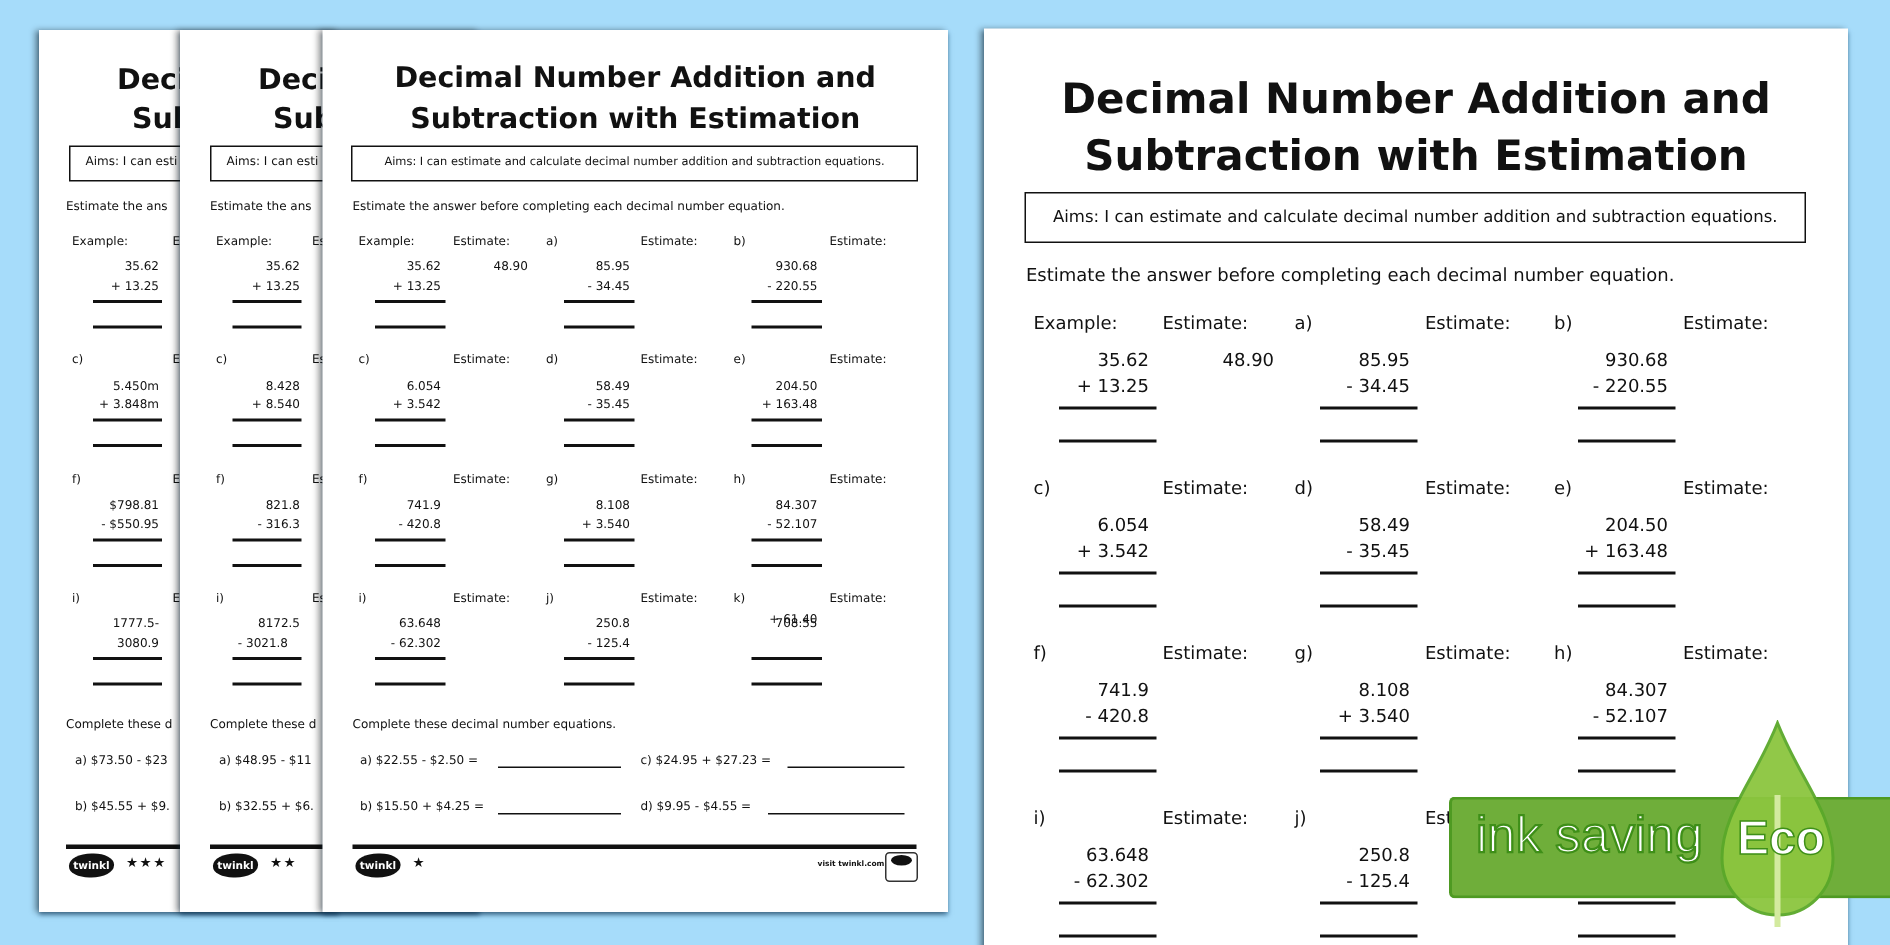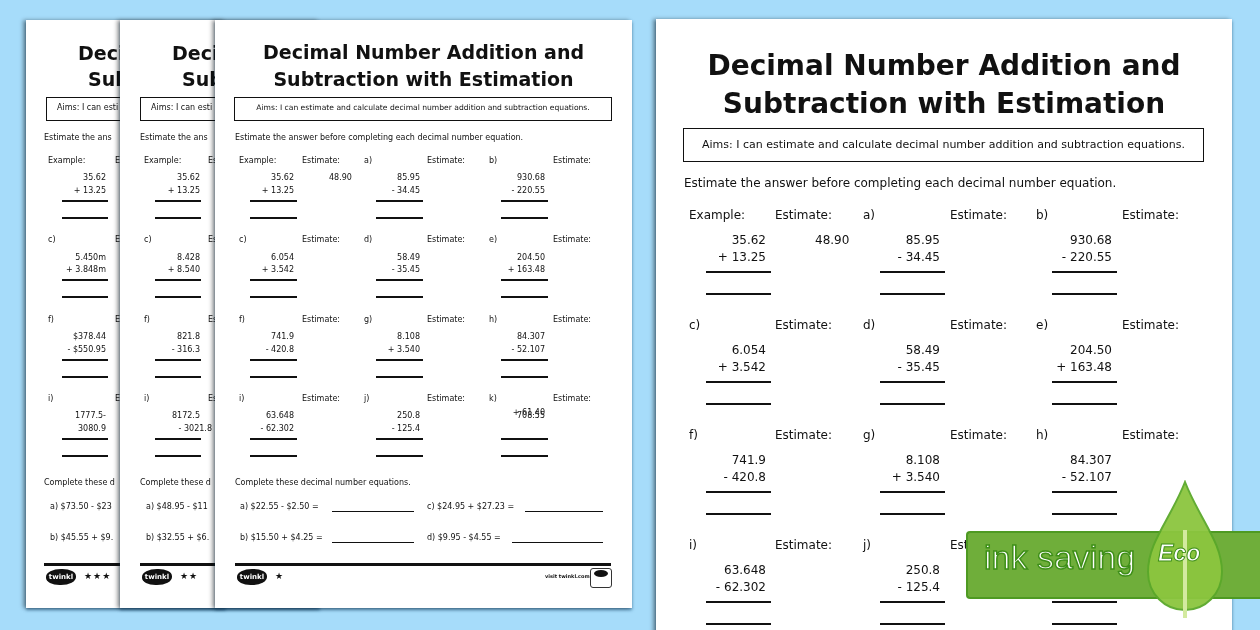--- a/index.html
+++ b/index.html
@@ -9,21 +9,21 @@
   .title{font-weight:bold;text-align:center;line-height:1.2;}
   .aims{position:absolute;border:1.5px solid #111;text-align:center;}
   .hr{position:absolute;height:1.5px;background:#111;}
   .num{text-align:right;}
   .foot-line{position:absolute;height:2.5px;background:#111;}
   .twinkl{position:absolute;background:#111;color:#fff;font-weight:bold;border-radius:50% 45% 50% 45%;text-align:center;}
   .stars{position:absolute;font-size:9px;letter-spacing:1px;}
   .eco-banner{position:absolute;left:966px;top:531px;width:294px;height:64px;background:#6fae3a;border:2px solid #4e9a22;border-right:none;border-radius:4px 0 0 4px;}
   .eco-text{position:absolute;left:984px;top:538px;font-size:34px;color:#fff;-webkit-text-stroke:1.5px #3e8f18;font-family:"Liberation Sans",sans-serif;}
   .eco-drop{position:absolute;left:1140px;top:480px;width:90px;height:140px;}
-  .eco-word{position:absolute;left:1158px;top:540px;font-size:23px;font-weight:bold;color:#fff;-webkit-text-stroke:1px #3e8f18;font-family:"Liberation Sans",sans-serif;font-style:italic;}
+  .eco-word{position:absolute;left:1158px;top:540px;font-size:32px;font-weight:bold;color:#fff;-webkit-text-stroke:1px #3e8f18;font-family:"Liberation Sans",sans-serif;}
 </style>
 </head>
 <body>
 
 <div class="page" style="left:26px;top:20px;width:200px;height:588px;">
   <div class="abs title" style="left:52px;top:22px;font-size:19px;">Deci</div>
   <div class="abs title" style="left:62px;top:48px;font-size:19px;">Sub</div>
   <div class="aims" style="left:20px;top:77px;width:190px;height:22px;">
     <span class="abs" style="left:10px;top:5px;font-size:8px;">Aims: I can esti</span>
   </div>
@@ -38,21 +38,21 @@
 
   <div class="abs" style="left:22px;top:215px;font-size:8px;">c)</div>
   <div class="abs" style="left:89px;top:215px;font-size:8px;">Es</div>
   <div class="abs num" style="left:30px;width:50px;top:233px;font-size:8px;">5.450m</div>
   <div class="abs num" style="left:30px;width:50px;top:245px;font-size:8px;">+ 3.848m</div>
   <div class="hr" style="left:36px;top:259px;width:46px;"></div>
   <div class="hr" style="left:36px;top:276px;width:46px;"></div>
 
   <div class="abs" style="left:22px;top:295px;font-size:8px;">f)</div>
   <div class="abs" style="left:89px;top:295px;font-size:8px;">Es</div>
-  <div class="abs num" style="left:20px;width:60px;top:312px;font-size:8px;">$378.44</div>
+  <div class="abs num" style="left:20px;width:60px;top:312px;font-size:8px;">$798.81</div>
   <div class="abs num" style="left:20px;width:60px;top:325px;font-size:8px;">- $550.95</div>
   <div class="hr" style="left:36px;top:339px;width:46px;"></div>
   <div class="hr" style="left:36px;top:356px;width:46px;"></div>
 
   <div class="abs" style="left:22px;top:374px;font-size:8px;">i)</div>
   <div class="abs" style="left:89px;top:374px;font-size:8px;">Es</div>
   <div class="abs num" style="left:20px;width:60px;top:391px;font-size:8px;">1777.5-</div>
   <div class="abs num" style="left:20px;width:60px;top:404px;font-size:8px;">3080.9</div>
   <div class="hr" style="left:36px;top:418px;width:46px;"></div>
   <div class="hr" style="left:36px;top:435px;width:46px;"></div>
@@ -90,21 +90,21 @@
   <div class="abs" style="left:24px;top:295px;font-size:8px;">f)</div>
   <div class="abs" style="left:88px;top:295px;font-size:8px;">Es</div>
   <div class="abs num" style="left:30px;width:50px;top:312px;font-size:8px;">821.8</div>
   <div class="abs num" style="left:30px;width:50px;top:325px;font-size:8px;">- 316.3</div>
   <div class="hr" style="left:35px;top:339px;width:46px;"></div>
   <div class="hr" style="left:35px;top:356px;width:46px;"></div>
 
   <div class="abs" style="left:24px;top:374px;font-size:8px;">i)</div>
   <div class="abs" style="left:88px;top:374px;font-size:8px;">Es</div>
   <div class="abs num" style="left:20px;width:60px;top:391px;font-size:8px;">8172.5</div>
-  <div class="abs num" style="left:32px;width:60px;top:404px;font-size:8px;">- 3021.8</div>
+  <div class="abs num" style="left:12px;width:60px;top:404px;font-size:8px;">- 3021.8</div>
   <div class="hr" style="left:35px;top:418px;width:46px;"></div>
   <div class="hr" style="left:35px;top:435px;width:46px;"></div>
 
   <div class="abs" style="left:20px;top:458px;font-size:8px;">Complete these d</div>
   <div class="abs" style="left:26px;top:482px;font-size:8px;">a) $48.95 - $11</div>
   <div class="abs" style="left:26px;top:513px;font-size:8px;">b) $32.55 + $6.</div>
   <div class="foot-line" style="left:20px;top:543px;width:190px;"></div>
   <div class="twinkl" style="left:22px;top:549px;width:30px;height:16px;font-size:7px;line-height:16px;">twinkl</div>
   <div class="stars" style="left:60px;top:551px;">★★</div>
 </div>

